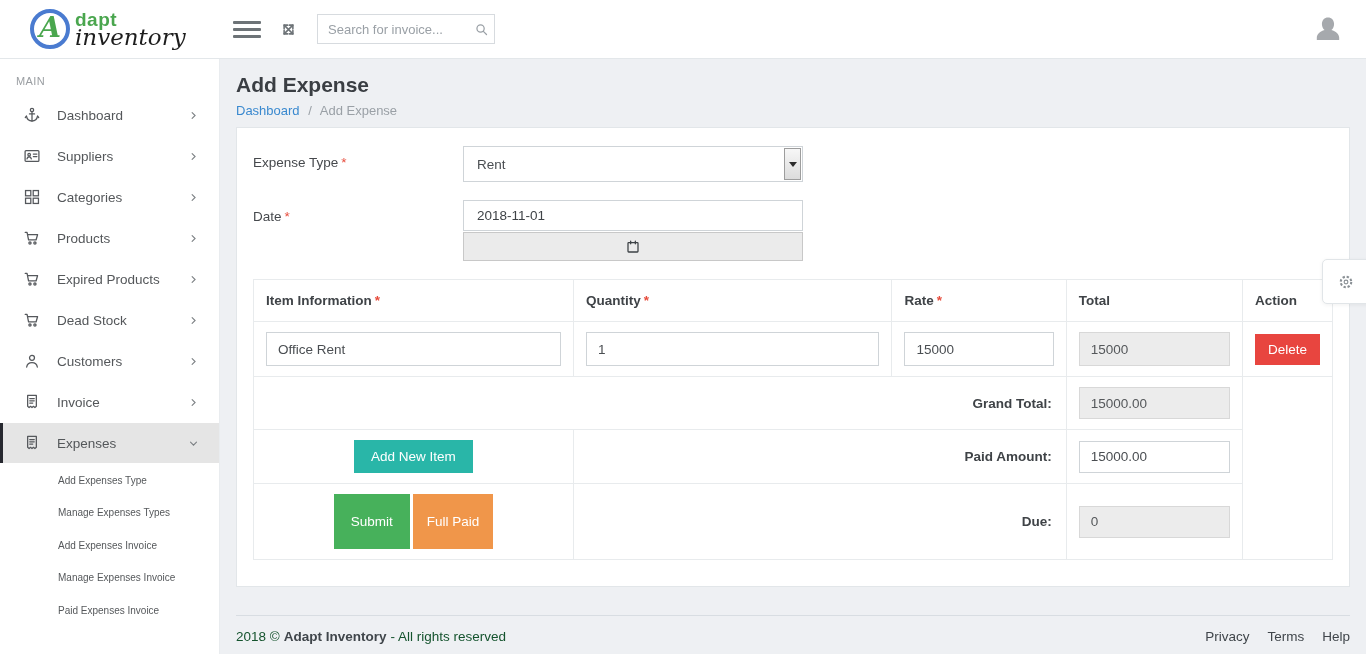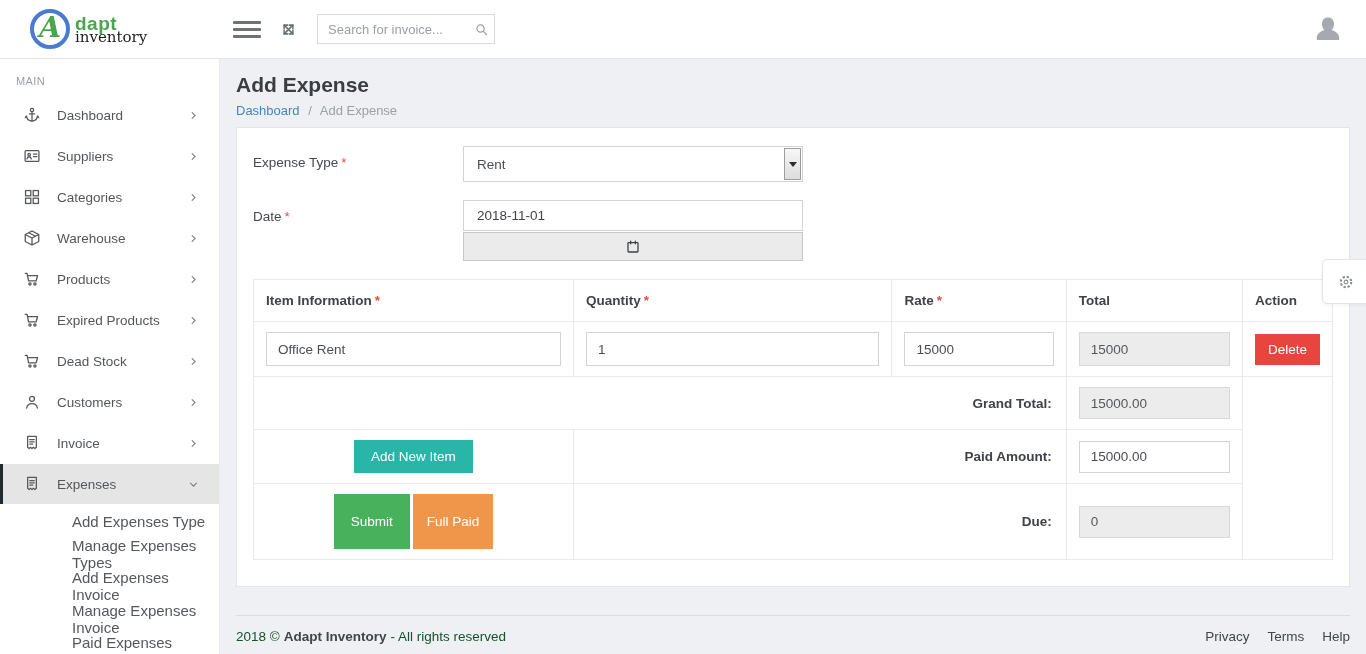--- a/index.html
+++ b/index.html
@@ -13,22 +13,22 @@
   
   .topbar { position:absolute; top:0; left:0; right:0; height:59px; background:#fff;
             border-bottom:1px solid #e3e7ea; display:flex; align-items:center; z-index:5; }
   .logo-box { width:220px; display:flex; align-items:center; padding-left:30px; flex:none; }
   .logo-circle { width:40px; height:40px; border:4px solid #4a7bd0; border-radius:50%;
                  display:flex; align-items:center; justify-content:center; flex:none; }
   .logo-letter { color:#4aa64e; font-family:"DejaVu Serif", serif; font-style:italic;
                  font-weight:bold; font-size:28px; line-height:1; margin-top:-2px; }
   .logo-text { margin-left:5px; line-height:1; }
   .logo-text .p1 { color:#4aa64e; font-size:19px; font-weight:bold; letter-spacing:.5px; }
-  .logo-text .p2 { color:#1d1d1d; font-family:"DejaVu Serif", serif; 
-                   font-size:15px; margin-top:-3px; }
+  .logo-text .p2 { color:#1d1d1d; font-family:"DejaVu Serif", serif; font-style:italic;
+                   font-size:23px; margin-top:-3px; }
   .hamburger { margin-left:13px; width:28px; height:22px; display:flex; flex-direction:column;
                justify-content:center; gap:4px; cursor:pointer; }
   .hamburger i { display:block; height:3px; background:#6d7377; border-radius:1px; }
   .fullscreen-btn { margin-left:17px; color:#6d7377; cursor:pointer; }
   .search-box { margin-left:18px; width:178px; height:30px; border:1px solid #d7dbdf;
                 display:flex; align-items:center; background:#fff; }
   .search-box input { border:none; outline:none; flex:1; min-width:0; padding:0 4px 0 10px;
                       font-size:13px; color:#4a4e52; font-family:inherit; }
   .search-box input::placeholder { color:#9aa0a6; }
   .search-box .mag { width:26px; color:#9aa0a6; display:flex; justify-content:center; }
@@ -39,21 +39,21 @@
   .sidebar { position:absolute; top:59px; left:0; bottom:0; width:220px; background:#fff;
              border-right:1px solid #e9ecef; overflow:hidden; z-index:4; }
   .side-section { margin:16px 0 8px 16px; font-size:11px; color:#9a9ea2; letter-spacing:.4px; }
   .side-item { height:40px; margin-bottom:1px; display:flex; align-items:center;
                padding-left:23px; cursor:pointer; color:#54575a; }
   .side-item .s-icon { width:18px; margin-right:16px; color:#55585c; flex:none; }
   .side-item .s-label { font-size:13.5px; }
   .side-item .chev { margin-left:auto; margin-right:20px; color:#7c8084; }
   .side-item.active { background:#e5e5e5; border-left:3px solid #26282f; padding-left:20px; }
   .submenu-item { height:32.5px; display:flex; align-items:center; padding-left:58px;
-                  color:#55585b; font-size:15px; cursor:pointer;margin-left:14px; }
+                  color:#55585b; font-size:10px; cursor:pointer; }
 
   
   .main { position:absolute; top:59px; left:220px; right:0; bottom:0; overflow:hidden; }
   .page-head { padding:14px 16px 0; }
   .page-title { font-size:21px; font-weight:600; color:#3a3e43; }
   .breadcrumb { margin-top:6px; font-size:13px; }
   .breadcrumb a { color:#3a89cf; text-decoration:none; cursor:pointer; }
   .breadcrumb .sep { color:#9aa0a6; margin:0 5px; }
   .breadcrumb .cur { color:#9aa0a6; }
 
@@ -198,34 +198,20 @@
       </svg>
     </span>
     <span class="s-label">Categories</span>
     <span class="chev">
       <svg width="11" height="11" viewBox="0 0 24 24" fill="none" stroke="currentColor" stroke-width="2.4" stroke-linecap="round">
           <path d="M9 5.5 15.5 12 9 18.5"></path>
         </svg>
     </span>
   </div>
 
-  <div class="side-item">
-    <span class="s-icon">
-      <svg width="18" height="18" viewBox="0 0 24 24" fill="none" stroke="currentColor" stroke-width="1.7" stroke-linejoin="round">
-        <path d="M12 2.6 21 7.3v9.4L12 21.4 3 16.7V7.3z"></path>
-          <path d="M3 7.3 12 12l9-4.7M12 12v9.4M7.6 5l9 4.7"></path>
-      </svg>
-    </span>
-    <span class="s-label">Warehouse</span>
-    <span class="chev">
-      <svg width="11" height="11" viewBox="0 0 24 24" fill="none" stroke="currentColor" stroke-width="2.4" stroke-linecap="round">
-          <path d="M9 5.5 15.5 12 9 18.5"></path>
-        </svg>
-    </span>
-  </div>
 
   <div class="side-item">
     <span class="s-icon">
       <svg width="18" height="18" viewBox="0 0 24 24" fill="none" stroke="currentColor" stroke-width="1.7" stroke-linecap="round" stroke-linejoin="round">
         <path d="M3 4.6h2.4l2 10h10l2-7H6.3"></path>
           <circle cx="9.3" cy="18.6" r="1.5"></circle>
           <circle cx="15.9" cy="18.6" r="1.5"></circle>
       </svg>
     </span>
     <span class="s-label">Products</span>

